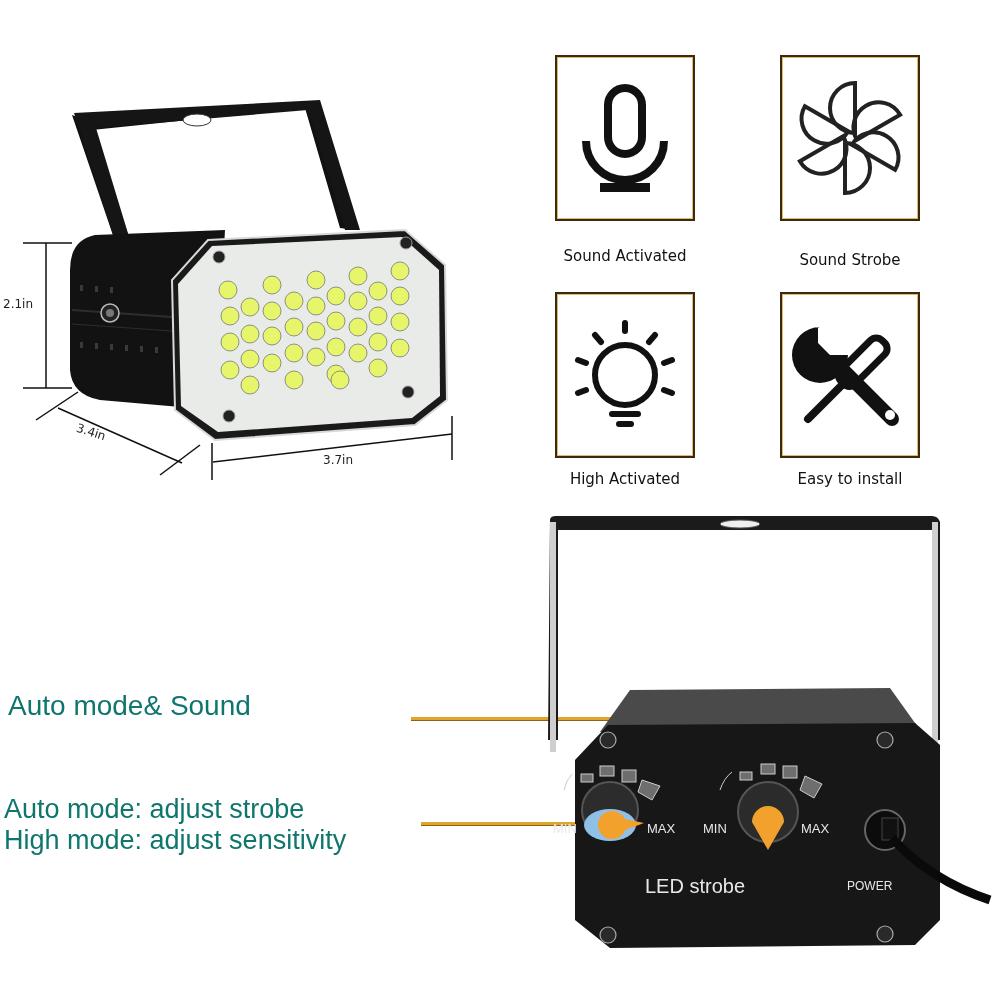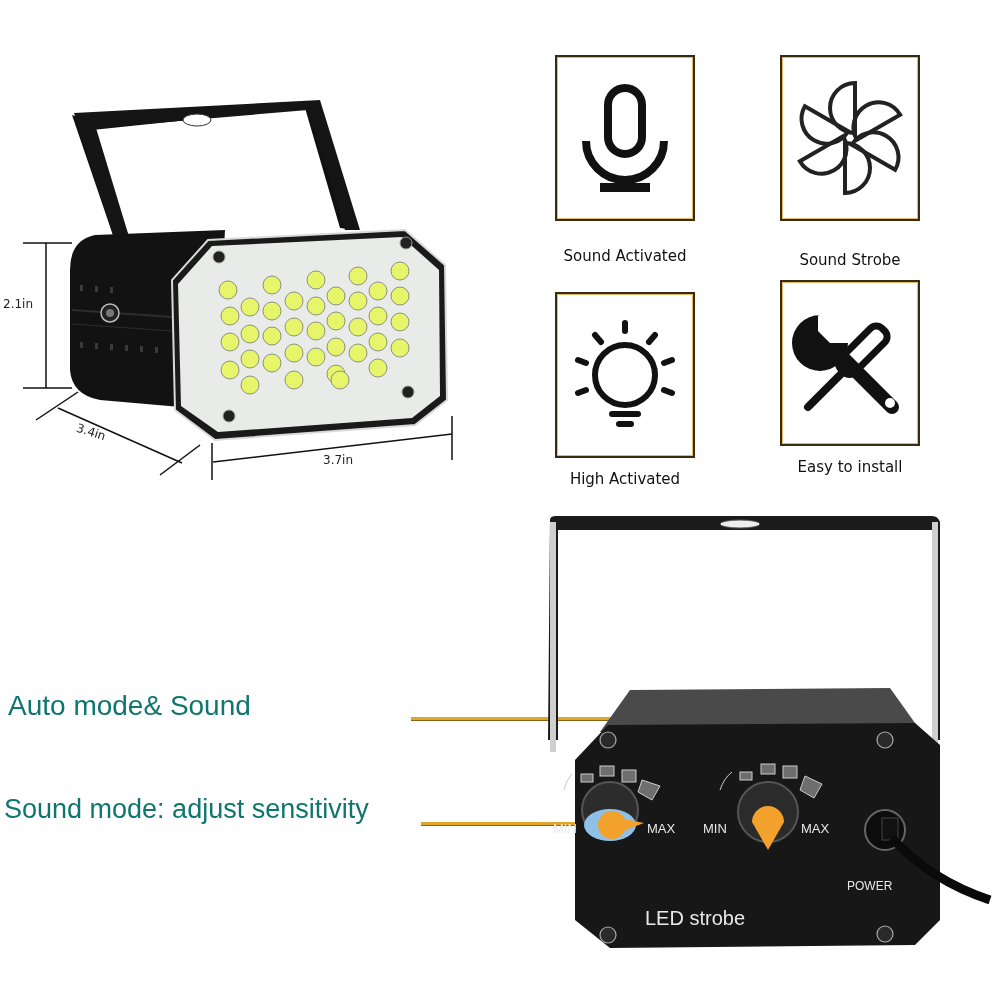--- a/index.html
+++ b/index.html
@@ -175,21 +175,21 @@
         <line x1="8" y1="78" x2="16" y2="75"></line>
         <line x1="102" y1="78" x2="94" y2="75"></line>
         <line x1="42" y1="99" x2="68" y2="99"></line>
         <line x1="49" y1="109" x2="61" y2="109"></line>
       </g>
     </svg>
   </div>
   <div class="feature-label" style="top:178px;">High Activated</div>
 </div>
 
-<div class="feature" style="left:780px; top:280px;">
+<div class="feature" style="left:780px; top:292px;">
   <div class="feature-box">
     <svg width="120" height="120" viewBox="0 0 120 120">
       <path d="M 30 12 A 28 28 0 1 0 58 40 L 40 40 L 28 28 L 28 12 Z" fill="#111"></path>
       <line x1="48" y1="50" x2="102" y2="104" stroke="#111" stroke-width="14" stroke-linecap="round"></line>
       <circle cx="100" cy="100" r="5" fill="#fff"></circle>
       <g transform="rotate(-45 70 50)">
         <rect x="45" y="40" width="58" height="20" rx="8" fill="none" stroke="#111" stroke-width="7"></rect>
       </g>
       <line x1="52" y1="70" x2="18" y2="104" stroke="#111" stroke-width="8" stroke-linecap="round"></line>
     </svg>
@@ -197,21 +197,22 @@
   <div class="feature-label" style="top:178px;">Easy to install</div>
 </div>
 
 <div class="annot" style="left:8px; top:690px;">
   <div class="annot-title">Auto mode&amp; Sound</div>
 </div>
 <div class="leader" style="left:411px; top:717px; width:357px;"></div>
 <div class="leader" style="left:766px; top:717px; width:3px; height:90px;"></div>
 
 <div class="annot" style="left:4px; top:794px;">
-  <div class="annot-body">Sound mode: adjust sensitivity</div>
+  <div class="annot-body">Auto mode: adjust strobe</div>
+  <div class="annot-body">High mode: adjust sensitivity</div>
 </div>
 <div class="leader" style="left:421px; top:822px; width:190px;"></div>
 
 <div id="panel-wrap" class="abs">
   <svg width="480" height="460" viewBox="0 0 480 460">
 
     <path d="M 30 20 Q 30 16 36 16 L 412 16 Q 418 16 420 22 L 420 240 L 412 240 L 412 30 L 38 30 L 38 240 L 28 240 Z" fill="#1b1b1b"></path>
     <rect x="30" y="22" width="6" height="230" fill="#cfcfcf"></rect>
     <rect x="412" y="22" width="6" height="230" fill="#cfcfcf"></rect>
     <ellipse cx="220" cy="24" rx="20" ry="4" fill="#eee" stroke="#555"></ellipse>
@@ -250,15 +251,15 @@
     <path d="M 232 322 A 16 16 0 0 1 264 322 L 248 350 Z" fill="#f2a22c"></path>
 
     <circle cx="365" cy="330" r="20" fill="#0c0c0c" stroke="#666" stroke-width="2"></circle>
     <rect x="362" y="318" width="16" height="22" fill="#111" stroke="#444"></rect>
     <path d="M 372 338 Q 410 380 470 400" fill="none" stroke="#0a0a0a" stroke-width="9"></path>
   </svg>
   <span class="panel-text" style="left:33px; top:321px; font-size:13px;">MIN</span>
   <span class="panel-text" style="left:127px; top:321px; font-size:13px;">MAX</span>
   <span class="panel-text" style="left:183px; top:321px; font-size:13px;">MIN</span>
   <span class="panel-text" style="left:281px; top:321px; font-size:13px;">MAX</span>
-  <span class="panel-text" style="left:125px; top:375px; font-size:20px;margin-top:32px;">LED strobe</span>
+  <span class="panel-text" style="left:125px; top:375px; font-size:20px;">LED strobe</span>
   <span class="panel-text" style="left:327px; top:379px; font-size:12px;">POWER</span>
 </div>
 
 </body></html>

